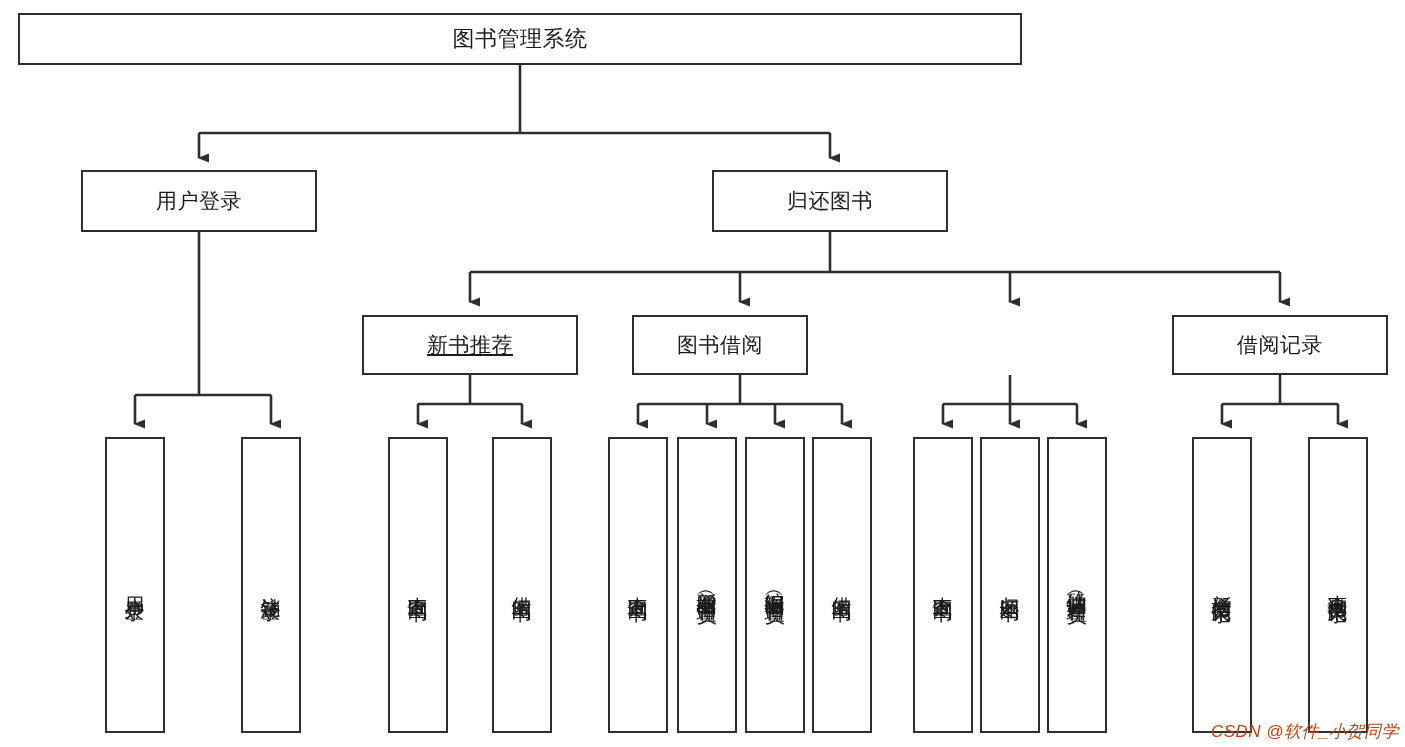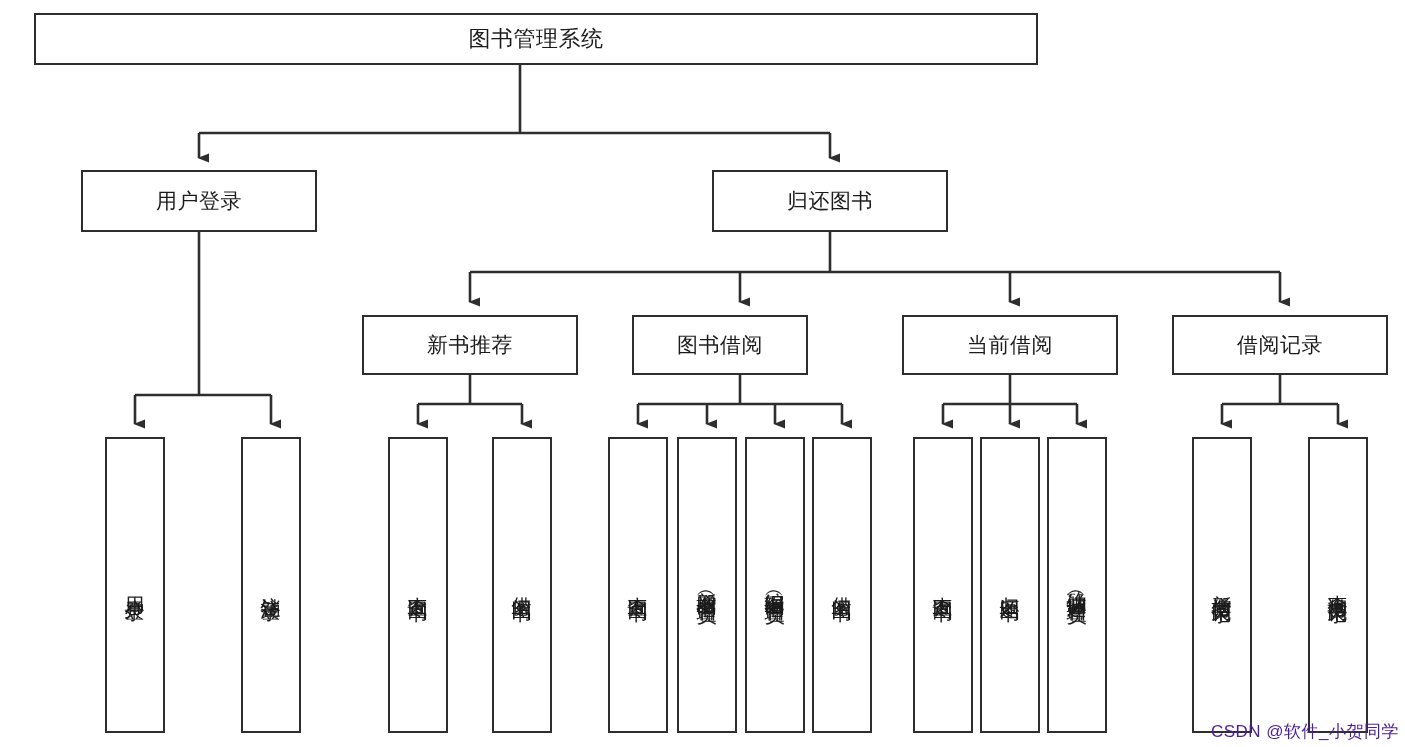--- a/index.html
+++ b/index.html
@@ -53,24 +53,25 @@
     text-orientation: upright;
   }
   #root-node {
     font-size: 22px;
   }
   #watermark {
     position: absolute;
     right: 6px;
     bottom: 4px;
     font-size: 17px;
-    color: #4c1d95;
+    color: #c2410c;
     letter-spacing: 0.5px;
     white-space: nowrap;
     user-select: none;
+    font-style: italic;
   }
 </style>
 </head>
 <body>
 
 <div id="canvas">
 
   <svg id="edges" viewBox="0 0 1405 747" xmlns="http://www.w3.org/2000/svg">
     <defs>
       <marker id="arrow" markerWidth="10" markerHeight="12" refX="4.6" refY="10" orient="auto" markerUnits="userSpaceOnUse">
@@ -117,39 +118,36 @@
       <path d="M1010,404 L1010,424" marker-end="url(#arrow)"></path>
       <path d="M1077,404 L1077,424" marker-end="url(#arrow)"></path>
 
       <path d="M1280,375 L1280,404"></path>
       <path d="M1222,404 L1338,404"></path>
       <path d="M1222,404 L1222,424" marker-end="url(#arrow)"></path>
       <path d="M1338,404 L1338,424" marker-end="url(#arrow)"></path>
     </g>
   </svg>
 
-  <div class="node horiz" id="root-node" style="left:18px; top:13px; width:1004px; height:52px;margin-left:16px;">
+  <div class="node horiz" id="root-node" style="left:18px; top:13px; width:1004px; height:52px;">
     <span>图书管理系统</span>
   </div>
 
   <div class="node horiz" style="left:81px; top:170px; width:236px; height:62px;">
     <span>用户登录</span>
   </div>
   <div class="node horiz" style="left:712px; top:170px; width:236px; height:62px;">
     <span>归还图书</span>
   </div>
 
-  <div class="node horiz" style="left:362px; top:315px; width:216px; height:60px;">
+  <div class="node horiz" style="left:362px; top:315px; width:216px; height:60px;text-decoration:underline;">
     <span>新书推荐</span>
   </div>
   <div class="node horiz" style="left:632px; top:315px; width:176px; height:60px;">
     <span>图书借阅</span>
-  </div>
-  <div class="node horiz" style="left:902px; top:315px; width:216px; height:60px;">
-    <span>当前借阅</span>
   </div>
   <div class="node horiz" style="left:1172px; top:315px; width:216px; height:60px;">
     <span>借阅记录</span>
   </div>
 
   <div class="node vert" style="left:105px; top:437px; width:60px; height:296px;">
     <span class="vtext">用户登录</span>
   </div>
   <div class="node vert" style="left:241px; top:437px; width:60px; height:296px;">
     <span class="vtext">注销登录</span>

